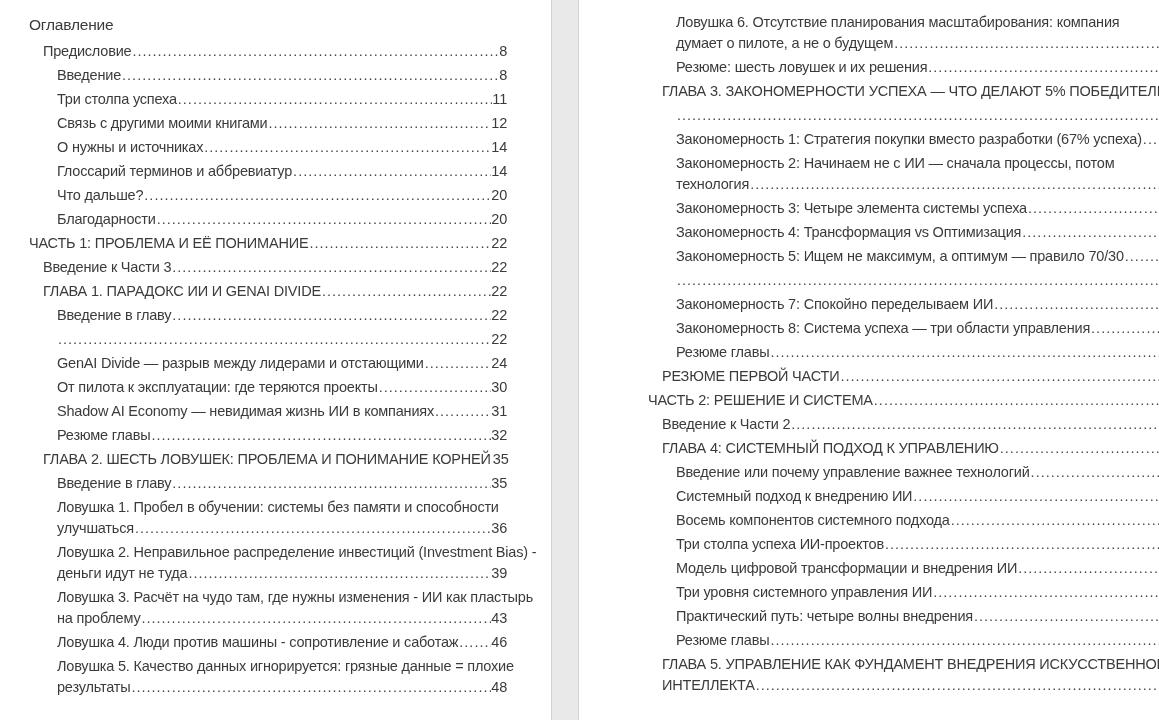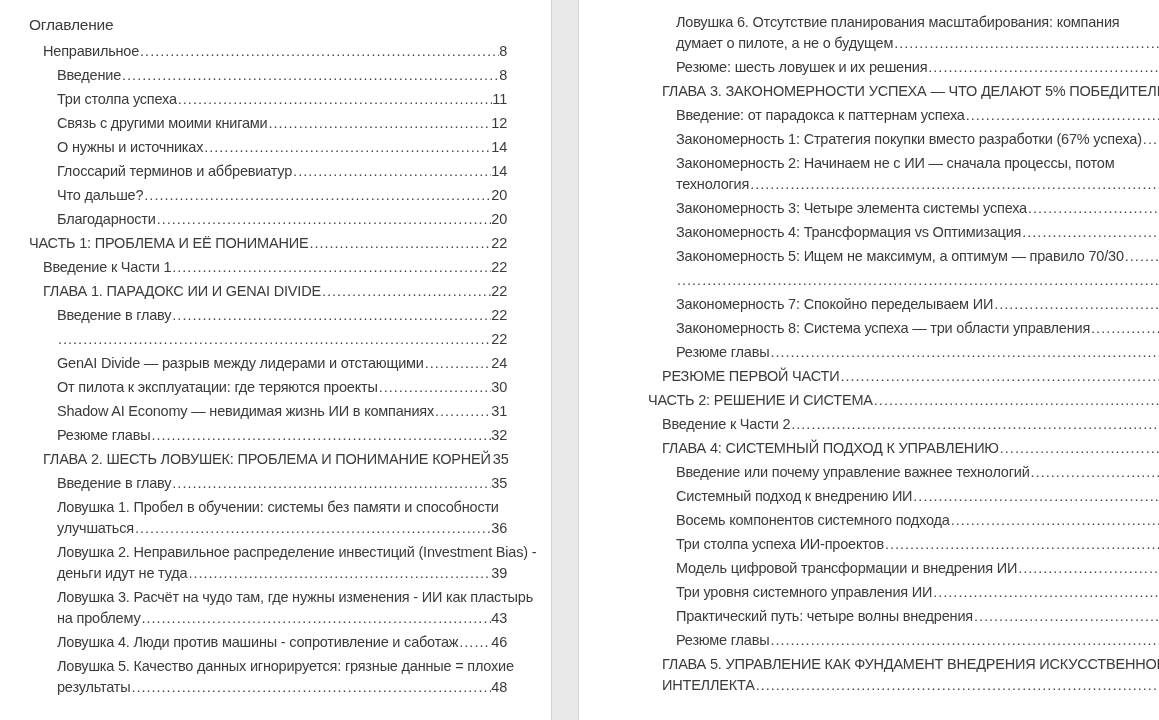--- a/index.html
+++ b/index.html
@@ -77,21 +77,21 @@
   }
 </style>
 </head>
 <body>
 
 <div class="page left">
   <div class="toc-heading">Оглавление</div>
   <div class="entries">
       <div class="entry level-2">
         <div class="line last">
-          <span class="txt">Неправильное</span>
+          <span class="txt">Предисловие</span>
           <span class="leader">................................................................................................................................................................................................................................................</span>
           <span class="pg">8</span>
         </div>
       </div>
       <div class="entry level-3">
         <div class="line last">
           <span class="txt">Введение</span>
           <span class="leader">................................................................................................................................................................................................................................................</span>
           <span class="pg">8</span>
         </div>
@@ -140,21 +140,21 @@
       </div>
       <div class="entry level-1">
         <div class="line last">
           <span class="txt">ЧАСТЬ 1: ПРОБЛЕМА И ЕЁ ПОНИМАНИЕ</span>
           <span class="leader">................................................................................................................................................................................................................................................</span>
           <span class="pg">22</span>
         </div>
       </div>
       <div class="entry level-2">
         <div class="line last">
-          <span class="txt">Введение к Части 1</span>
+          <span class="txt">Введение к Части 3</span>
           <span class="leader">................................................................................................................................................................................................................................................</span>
           <span class="pg">22</span>
         </div>
       </div>
       <div class="entry level-2">
         <div class="line last">
           <span class="txt">ГЛАВА 1. ПАРАДОКС ИИ И GENAI DIVIDE</span>
           <span class="leader">................................................................................................................................................................................................................................................</span>
           <span class="pg">22</span>
         </div>
@@ -275,21 +275,20 @@
           <span class="pg">55</span>
         </div>
       </div>
       <div class="entry level-2">
         <div class="line last">
           <span class="txt">ГЛАВА 3. ЗАКОНОМЕРНОСТИ УСПЕХА — ЧТО ДЕЛАЮТ 5% ПОБЕДИТЕЛЕЙ</span>
         </div>
       </div>
       <div class="entry level-3">
         <div class="line last">
-          <span class="txt">Введение: от парадокса к паттернам успеха</span>
           <span class="leader">................................................................................................................................................................................................................................................</span>
           <span class="pg">57</span>
         </div>
       </div>
       <div class="entry level-3">
         <div class="line last">
           <span class="txt">Закономерность 1: Стратегия покупки вместо разработки (67% успеха)</span>
           <span class="leader">................................................................................................................................................................................................................................................</span>
           <span class="pg">57</span>
         </div>

